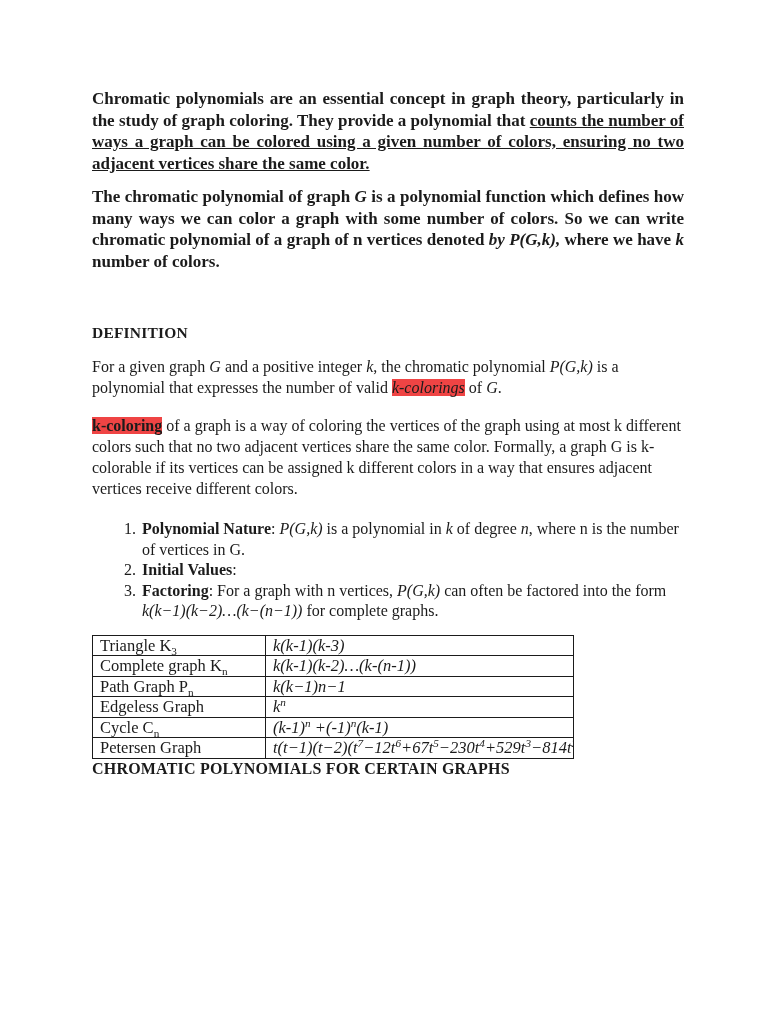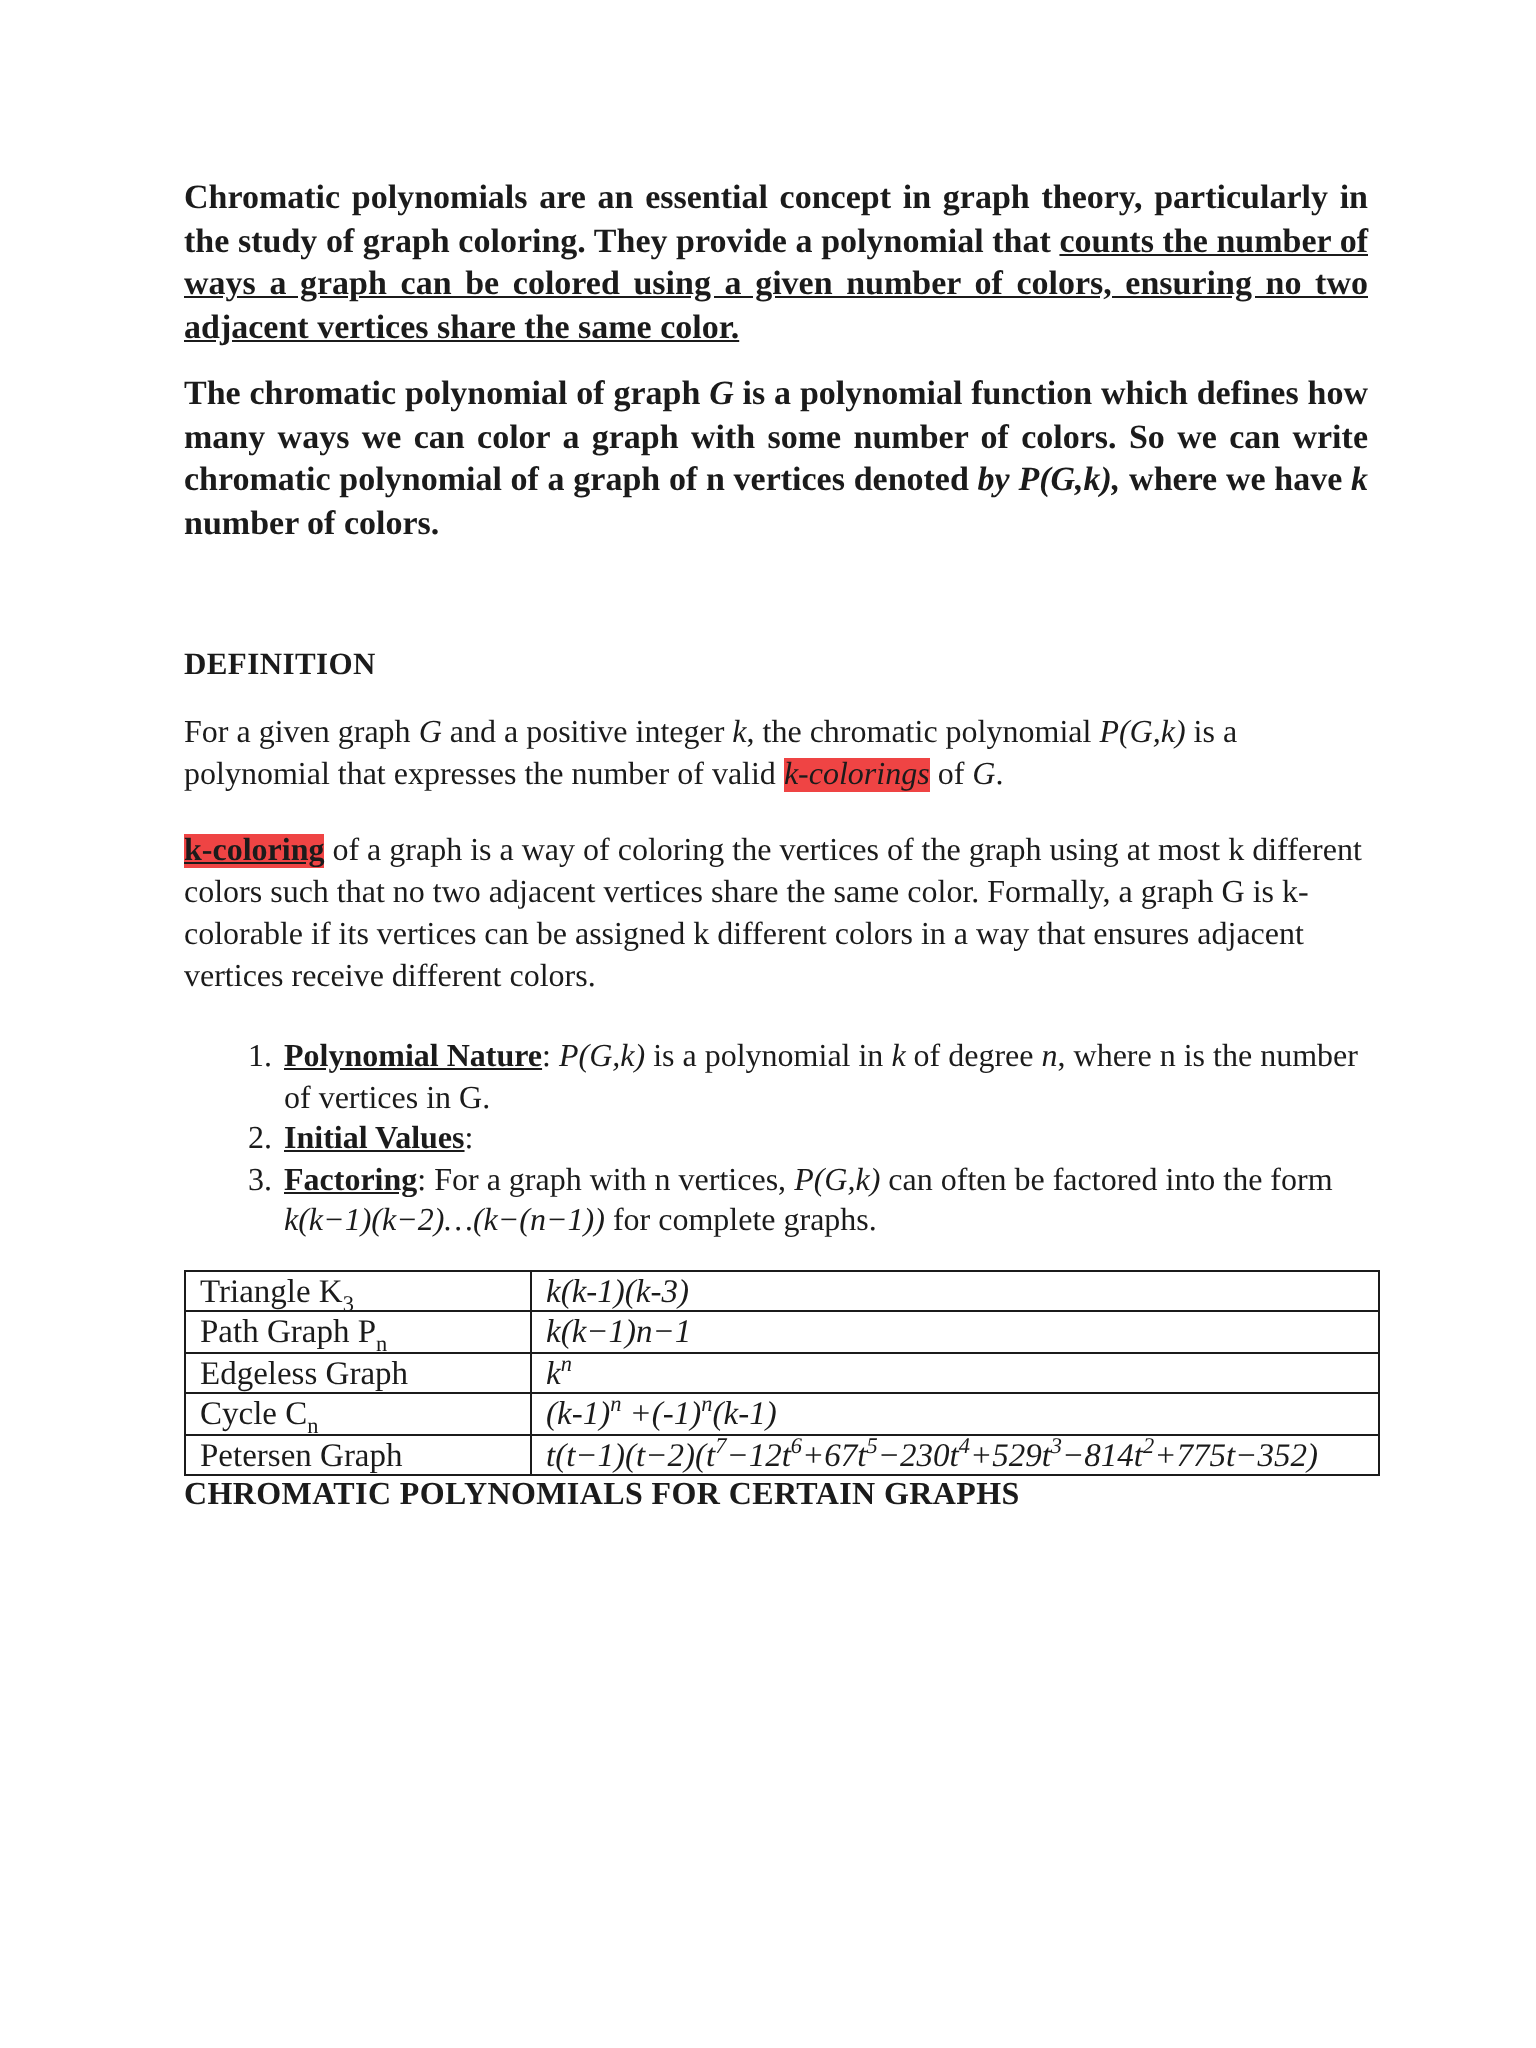--- a/index.html
+++ b/index.html
@@ -6,21 +6,21 @@
   body{width:768px;height:1024px;overflow:hidden;}
   .page{
     box-sizing:border-box;
     width:768px;height:1024px;
     padding:88px 84px 0 92px;
     font-family:"Liberation Serif", serif;
     color:#1b1b1b;
     background:#ffffff;
   }
   
-  .b{font-weight:700;text-decoration:underline;}
+  .b{font-weight:700;}
   .i{font-style:italic;}
   .u{text-decoration:underline;}
   .hl{background:#ef4444;}
   .sub{vertical-align:sub;font-size:0.68em;line-height:0;}
   .sup{vertical-align:super;font-size:0.68em;line-height:0;}
 
   .intro{
     font-weight:700;
     font-size:17px;
     line-height:21.5px;
@@ -52,21 +52,21 @@
   }
   .props > li{margin:0;padding-left:2px;}
   .subs{
     list-style:circle;
     margin:0;
     padding-left:52px;
   }
   .subs > li{margin:0;}
   .poly-table{
     border-collapse:collapse;
-    width:598px;
+    width:482px;
     font-size:16.5px;
     table-layout:fixed;
   }
   .poly-table td{
     border:1.6px solid #1b1b1b;
     padding:0 7px;
     height:19.5px;
     line-height:19px;
     white-space:nowrap;
     overflow:hidden;
@@ -107,20 +107,24 @@
     </li>
   </ol>
 
   <table class="poly-table">
     <tbody>
       <tr>
         <td class="c1"><span>Triangle K</span><span class="sub">3</span></td>
         <td class="c2"><span class="i">k(k-1)(k-3)</span></td>
       </tr>
       <tr>
+        <td class="c1"><span>Complete graph K</span><span class="sub">n</span></td>
+        <td class="c2"><span class="i">k(k-1)(k-2)…(k-(n-1))</span></td>
+      </tr>
+      <tr>
         <td class="c1"><span>Path Graph P</span><span class="sub">n</span></td>
         <td class="c2"><span class="i">k(k−1)n−1</span></td>
       </tr>
       <tr>
         <td class="c1"><span>Edgeless Graph</span></td>
         <td class="c2"><span class="i">k</span><span class="i sup">n</span></td>
       </tr>
       <tr>
         <td class="c1"><span>Cycle C</span><span class="sub">n</span></td>
         <td class="c2"><span class="i">(k-1)</span><span class="i sup">n</span><span class="i"> +(-1)</span><span class="i sup">n</span><span class="i">(k-1)</span></td>

